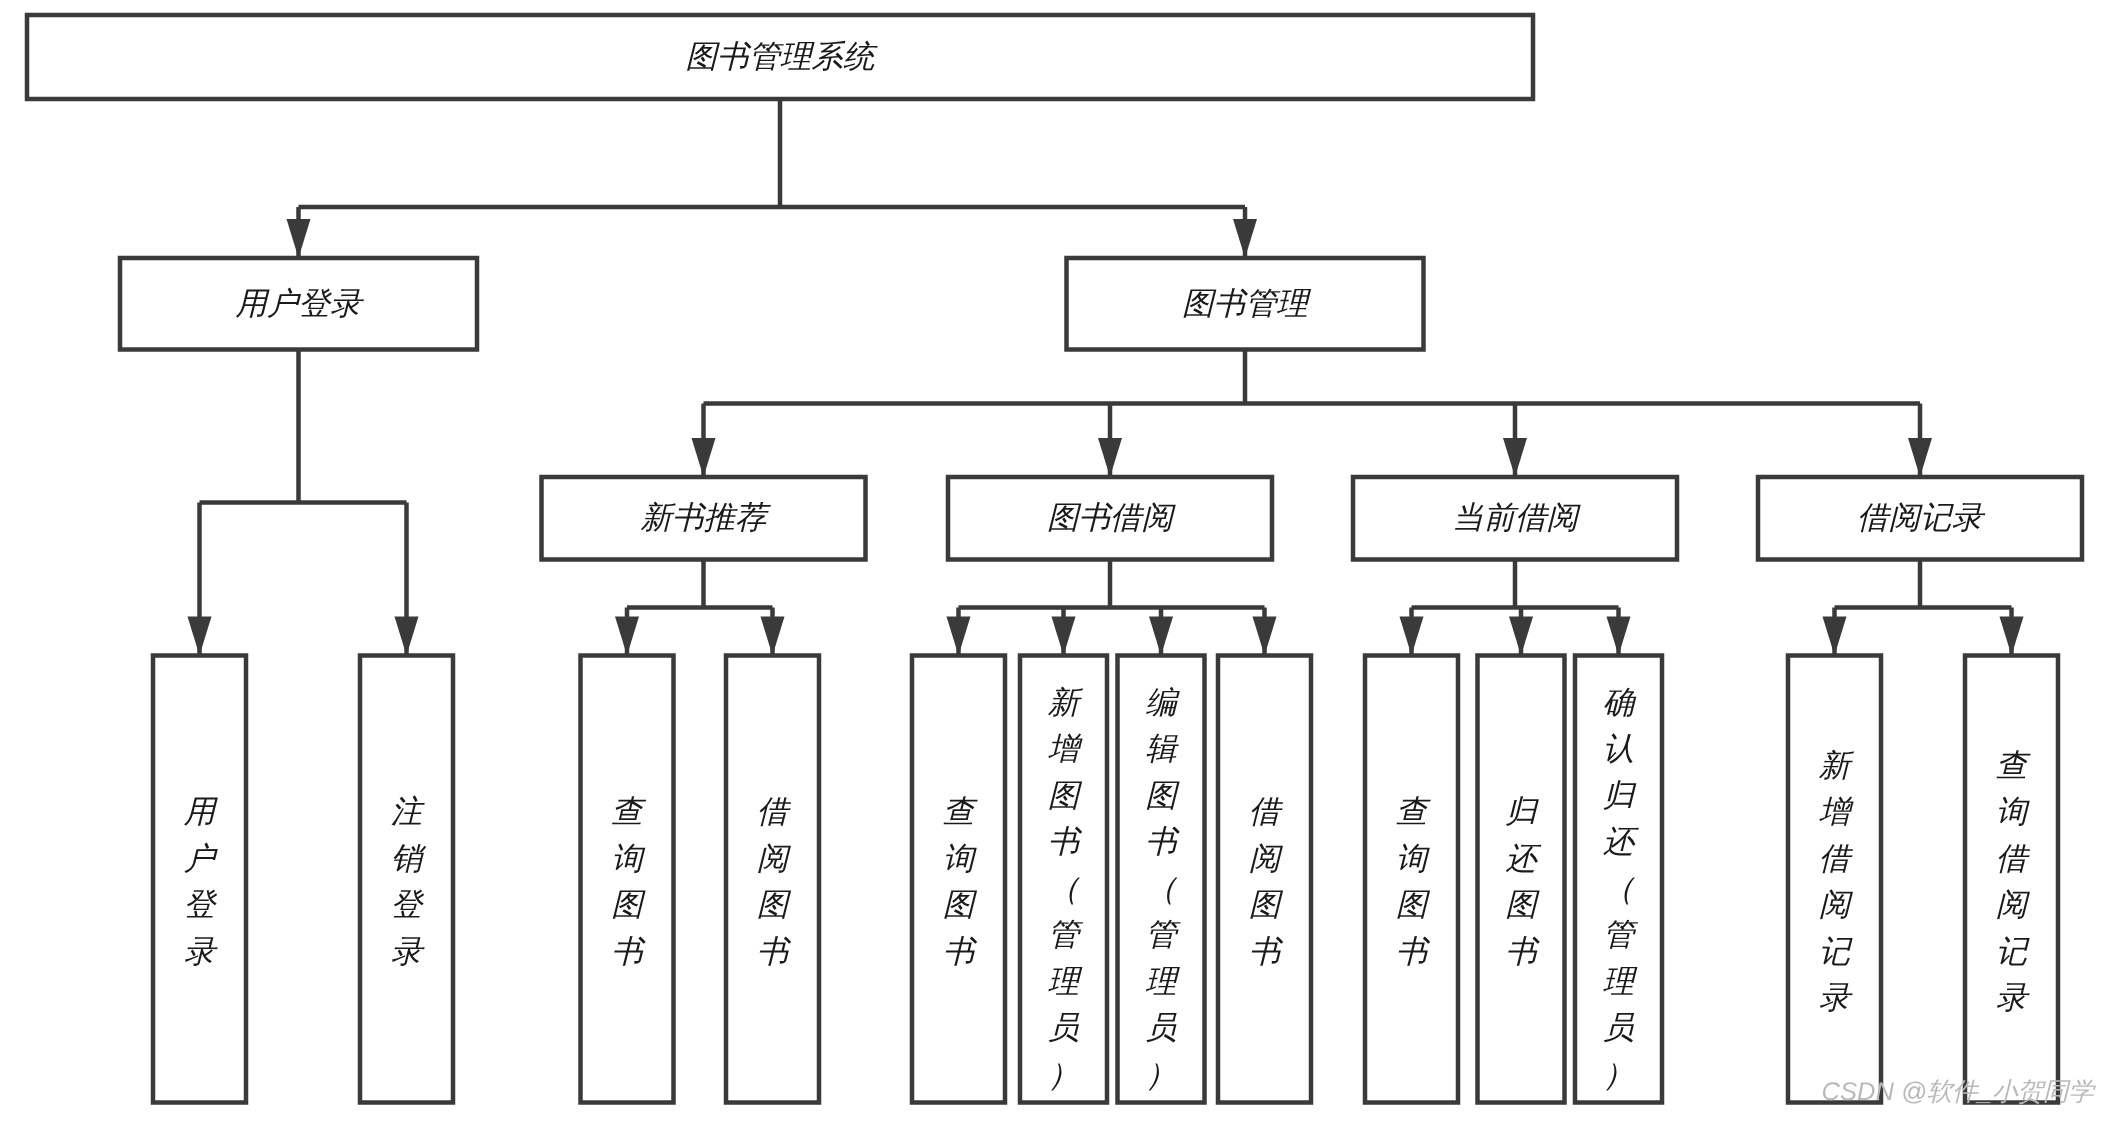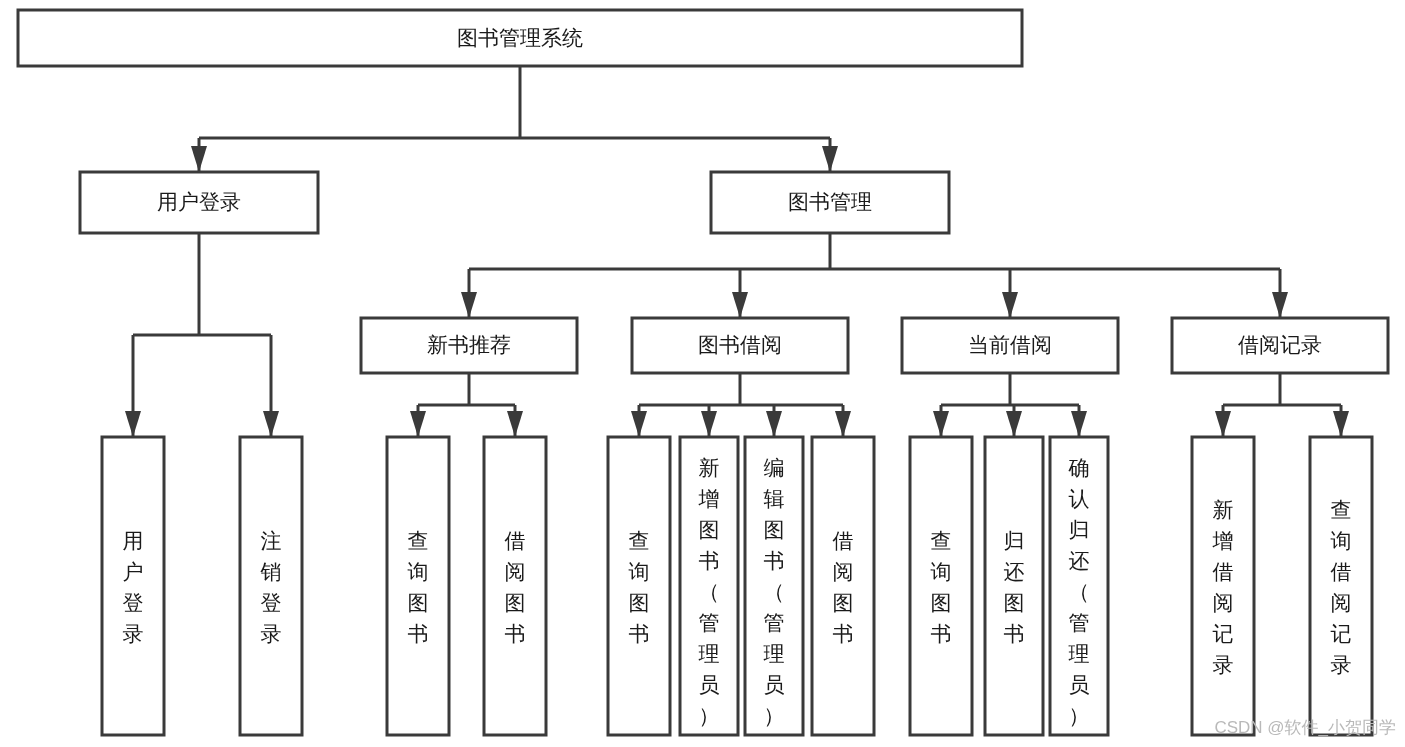--- a/index.html
+++ b/index.html
@@ -13,20 +13,21 @@
     font-family: "Liberation Sans", "DejaVu Sans", sans-serif;
     overflow: hidden;
     position: relative;
   }
   #diagram-root {
     position: absolute;
     left: 0;
     top: 0;
     width: 1121px;
     height: 747px;
+    font-style: italic;
   }
   svg#flow {
     display: block;
     width: 1405px;
     height: 747px;
     background: #ffffff;
   }
   .node-box {
     fill: #ffffff;
     stroke: #3a3a3a;

